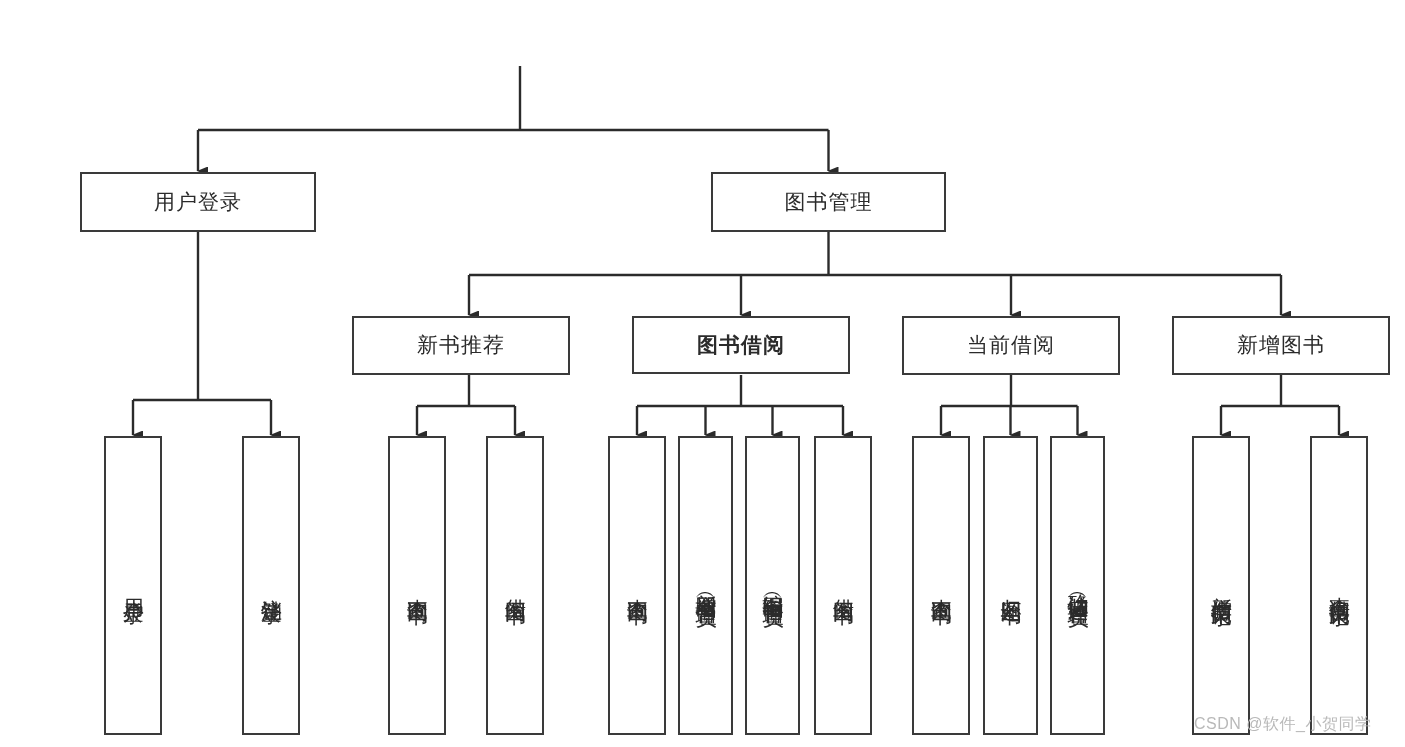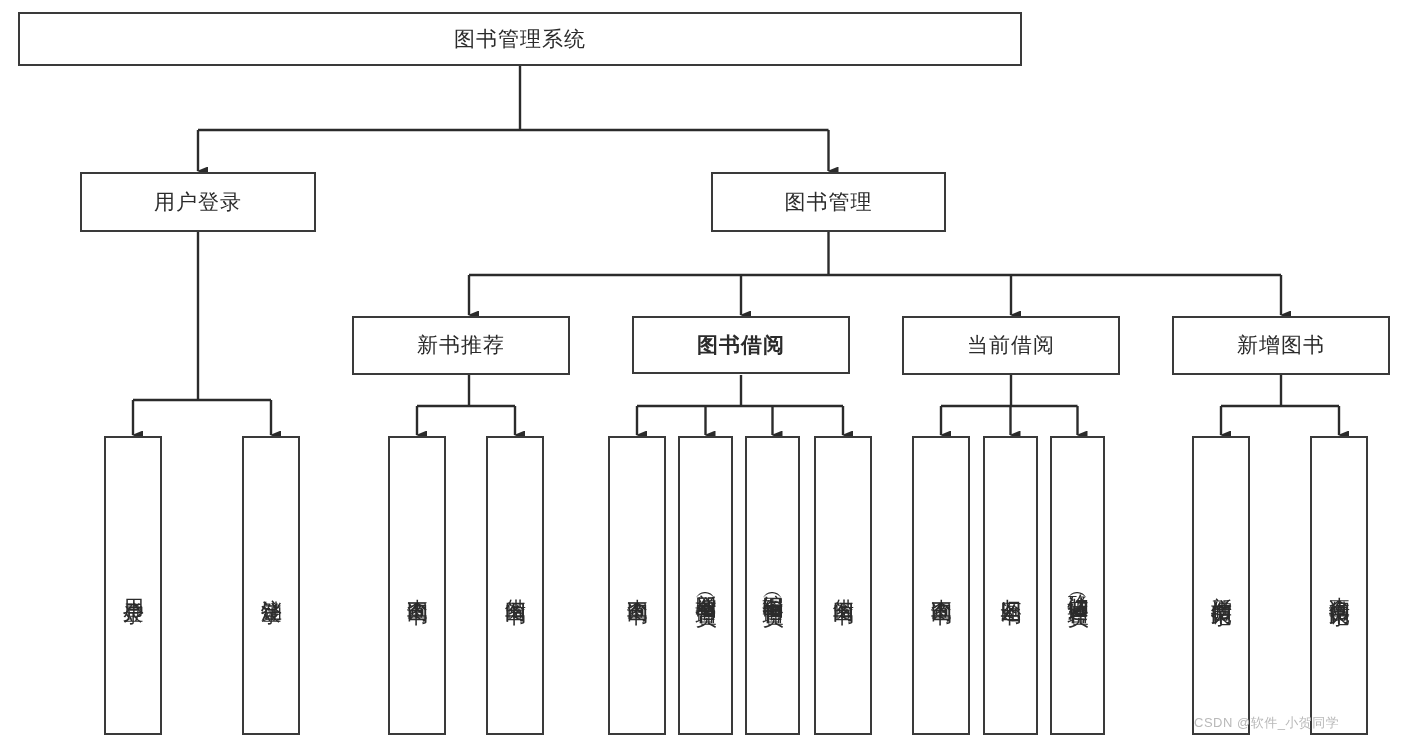--- a/index.html
+++ b/index.html
@@ -48,21 +48,21 @@
     letter-spacing: 2px;
     padding: 6px 0;
   }
   .node.vert .lbl {
     writing-mode: vertical-rl;
     text-orientation: upright;
     white-space: nowrap;
   }
   .wm {
     position: absolute;
-    font-size: 13px;
+    font-size: 16px;
     color: #b9b9b9;
     letter-spacing: 0.5px;
     white-space: nowrap;
     font-family: "Liberation Sans", "DejaVu Sans", sans-serif;
   }
 </style>
 </head>
 <body>
 
 <div id="canvas">
@@ -103,23 +103,20 @@
         <path d="M941,406 L941,435" marker-end="url(#arrowhead)"></path>
         <path d="M1010.5,406 L1010.5,435" marker-end="url(#arrowhead)"></path>
         <path d="M1077.5,406 L1077.5,435" marker-end="url(#arrowhead)"></path>
         <path d="M1281,375 L1281,406"></path>
         <path d="M1221,406 L1339,406"></path>
         <path d="M1221,406 L1221,435" marker-end="url(#arrowhead)"></path>
         <path d="M1339,406 L1339,435" marker-end="url(#arrowhead)"></path>
       </g>
   </svg>
 
-  <div class="node horiz" style="left: 18px; top: 12px; width: 1004px; height: 54px;">
-    <span class="lbl">图书管理系统</span>
-  </div>
 
   <div class="node horiz" style="left: 80px; top: 172px; width: 236px; height: 60px;">
     <span class="lbl">用户登录</span>
   </div>
   <div class="node horiz" style="left: 711px; top: 172px; width: 235px; height: 60px; text-align: center;">
     <span class="lbl">图书管理</span>
   </div>
 
   <div class="node horiz" style="left: 352px; top: 316px; width: 218px; height: 59px;">
     <span class="lbl">新书推荐</span>

